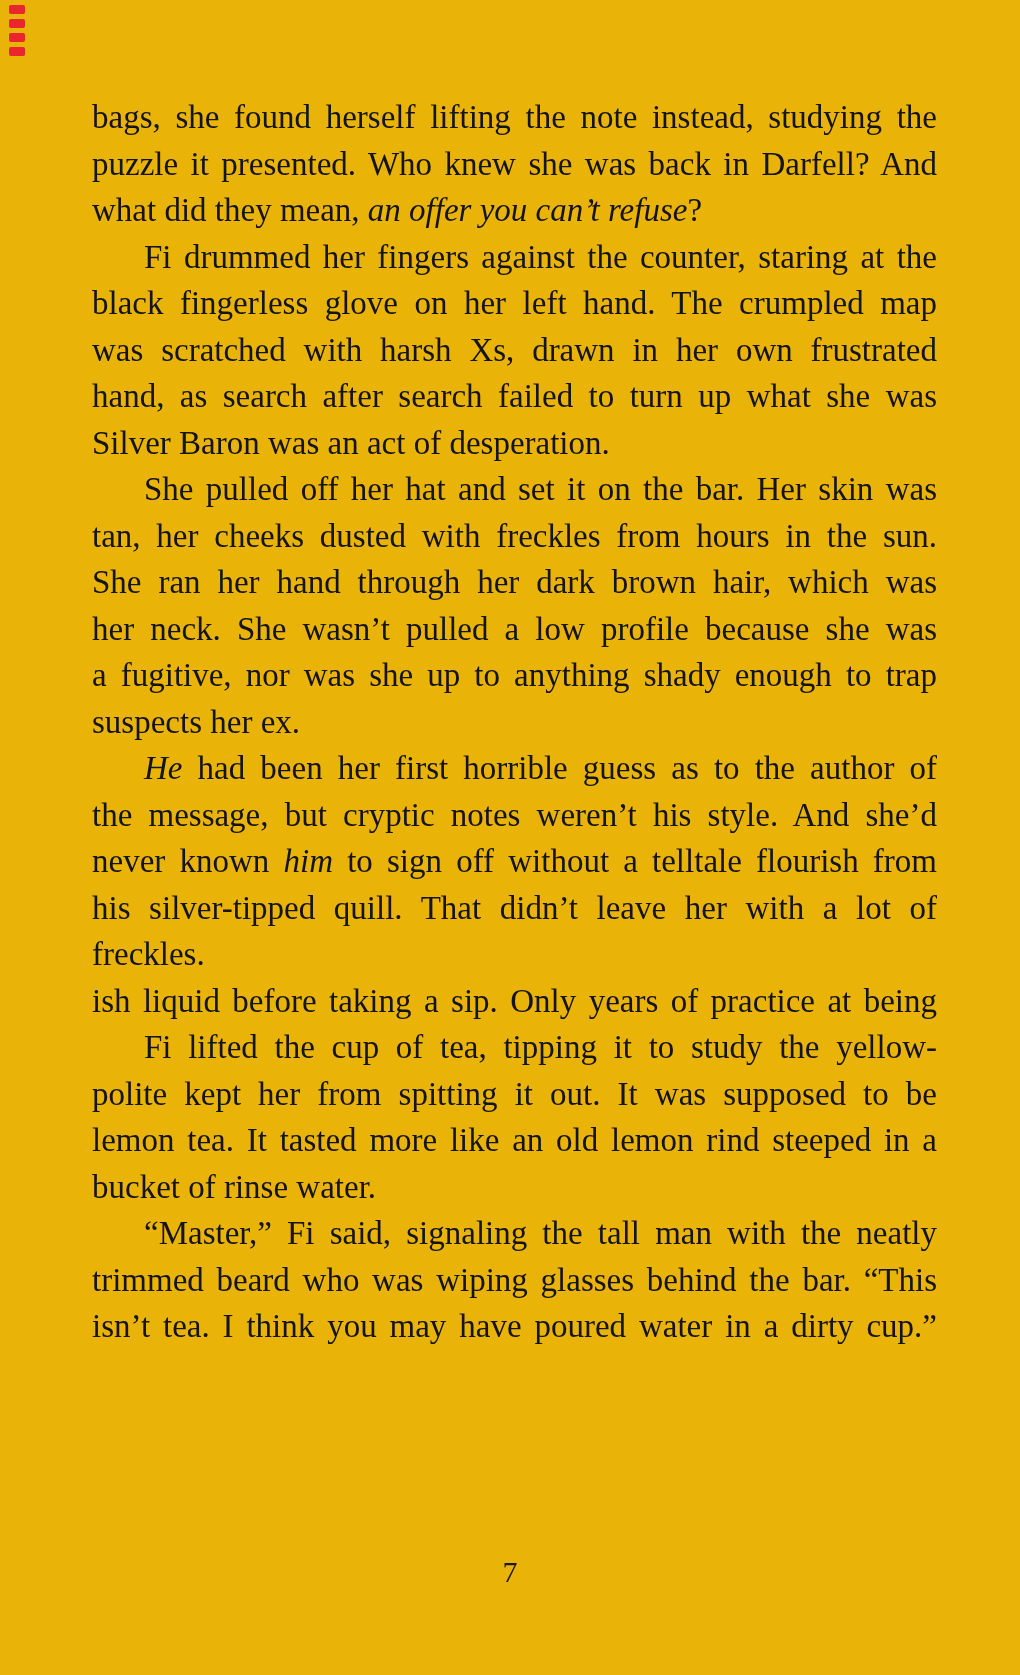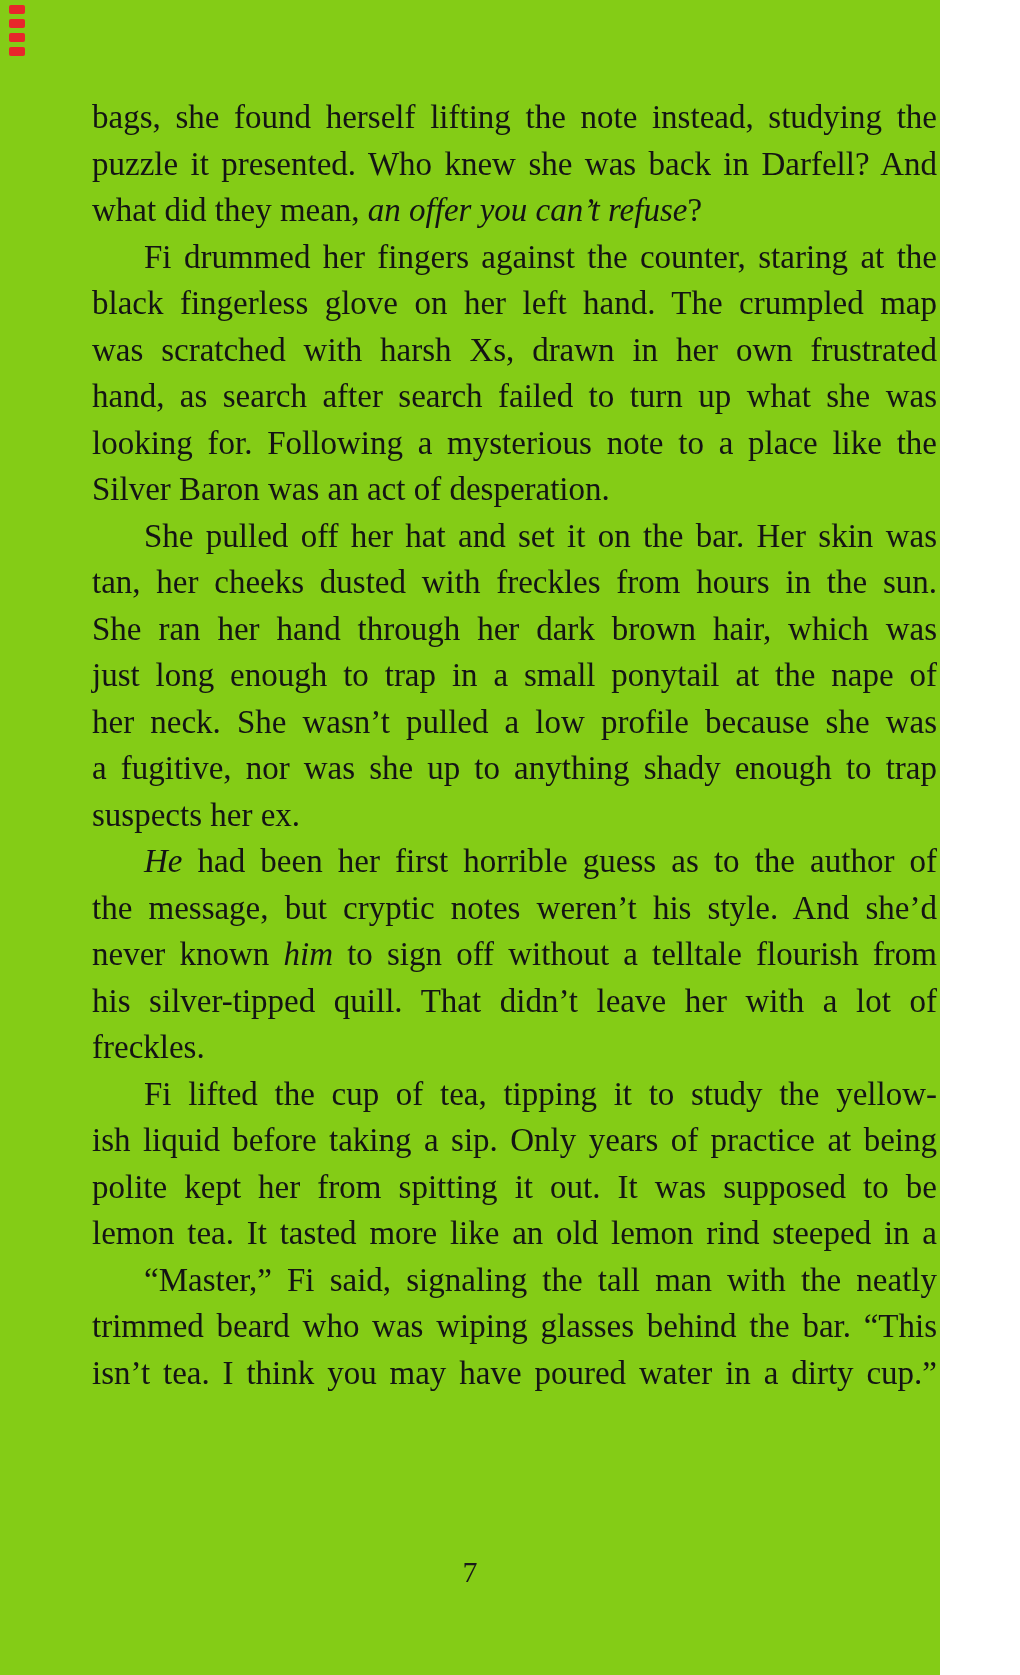--- a/index.html
+++ b/index.html
@@ -2,23 +2,23 @@
 <html><head>
 <meta charset="utf-8">
 <style>
   html, body {
     margin: 0;
     padding: 0;
     background: #ffffff;
   }
   .page {
     position: relative;
-    width: 940px;
+    width: 1020px;
     height: 1675px;
-    background: #84cc16;
+    background: #eab308;
     overflow: hidden;
     font-family: "Liberation Serif", "DejaVu Serif", serif;
     color: #141414;
   }
   
   .scan-marks {
     position: absolute;
     left: 9px;
     top: 5px;
     width: 18px;
@@ -81,38 +81,37 @@
   </div>
 
   <div class="text-block">
       <div class="line j"><span>bags, she found herself lifting the note instead, studying the</span></div>
       <div class="line j"><span>puzzle it presented. Who knew she was back in Darfell? And</span></div>
       <div class="line last"><span>what did they mean, </span><em>an offer you can’t refuse</em><span>?</span></div>
       <div class="line j indent"><span>Fi drummed her fingers against the counter, staring at the</span></div>
       <div class="line j"><span>black fingerless glove on her left hand. The crumpled map</span></div>
       <div class="line j"><span>was scratched with harsh Xs, drawn in her own frustrated</span></div>
       <div class="line j"><span>hand, as search after search failed to turn up what she was</span></div>
-      <div class="line j"><span>looking for. Following a mysterious note to a place like the</span></div>
       <div class="line last"><span>Silver Baron was an act of desperation.</span></div>
       <div class="line j indent"><span>She pulled off her hat and set it on the bar. Her skin was</span></div>
       <div class="line j"><span>tan, her cheeks dusted with freckles from hours in the sun.</span></div>
       <div class="line j"><span>She ran her hand through her dark brown hair, which was</span></div>
-      <div class="line j"><span>just long enough to trap in a small ponytail at the nape of</span></div>
       <div class="line j"><span>her neck. She wasn’t pulled a low profile because she was</span></div>
       <div class="line j"><span>a fugitive, nor was she up to anything shady enough to trap</span></div>
       <div class="line last"><span>suspects her ex.</span></div>
       <div class="line j indent"><em>He</em><span> had been her first horrible guess as to the author of</span></div>
       <div class="line j"><span>the message, but cryptic notes weren’t his style. And she’d</span></div>
       <div class="line j"><span>never known </span><em>him</em><span> to sign off without a telltale flourish from</span></div>
       <div class="line j"><span>his silver-tipped quill. That didn’t leave her with a lot of</span></div>
       <div class="line last"><span>freckles.</span></div>
+      <div class="line j"><span>ish liquid before taking a sip. Only years of practice at being</span></div>
       <div class="line j indent"><span>Fi lifted the cup of tea, tipping it to study the yellow-</span></div>
-      <div class="line j"><span>ish liquid before taking a sip. Only years of practice at being</span></div>
       <div class="line j"><span>polite kept her from spitting it out. It was supposed to be</span></div>
       <div class="line j"><span>lemon tea. It tasted more like an old lemon rind steeped in a</span></div>
+      <div class="line last"><span>bucket of rinse water.</span></div>
       <div class="line j indent"><span>“Master,” Fi said, signaling the tall man with the neatly</span></div>
       <div class="line j"><span>trimmed beard who was wiping glasses behind the bar. “This</span></div>
       <div class="line j"><span>isn’t tea. I think you may have poured water in a dirty cup.”</span></div>
     </div>
 
   <div class="page-number">7</div>
 
 </div>
 
 </body></html>

